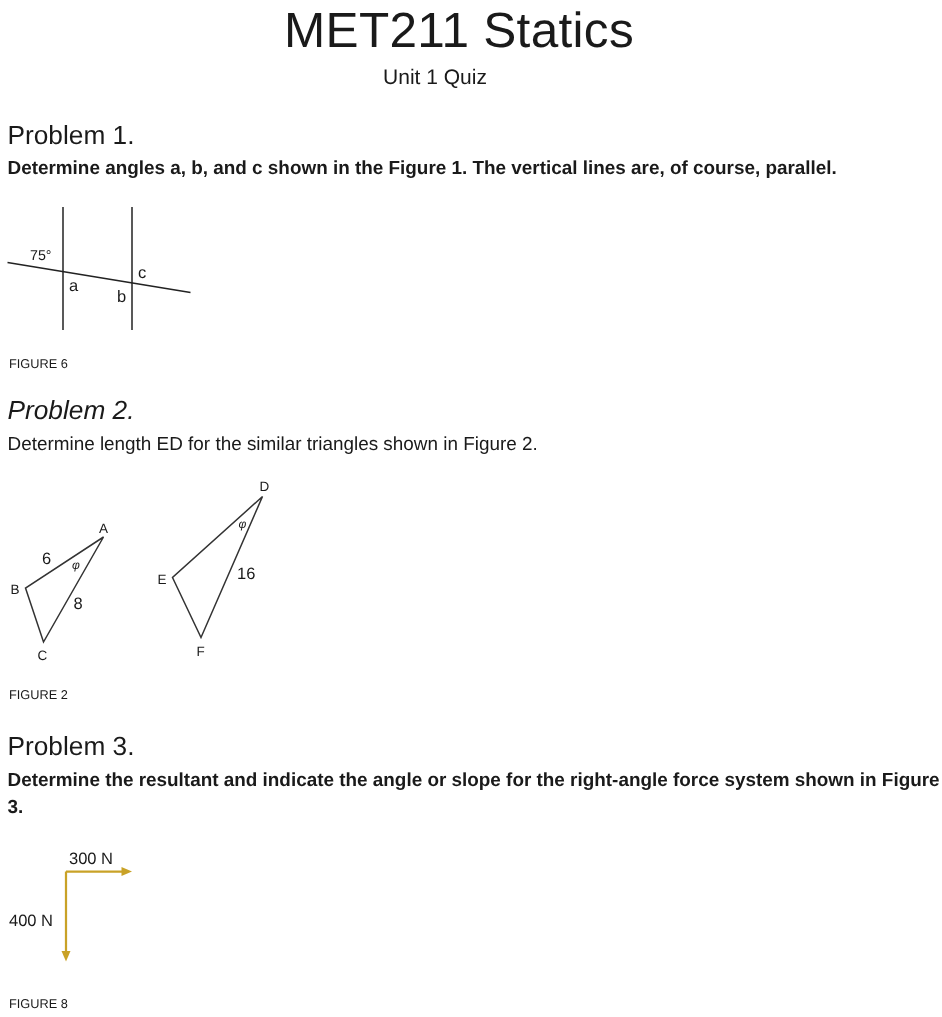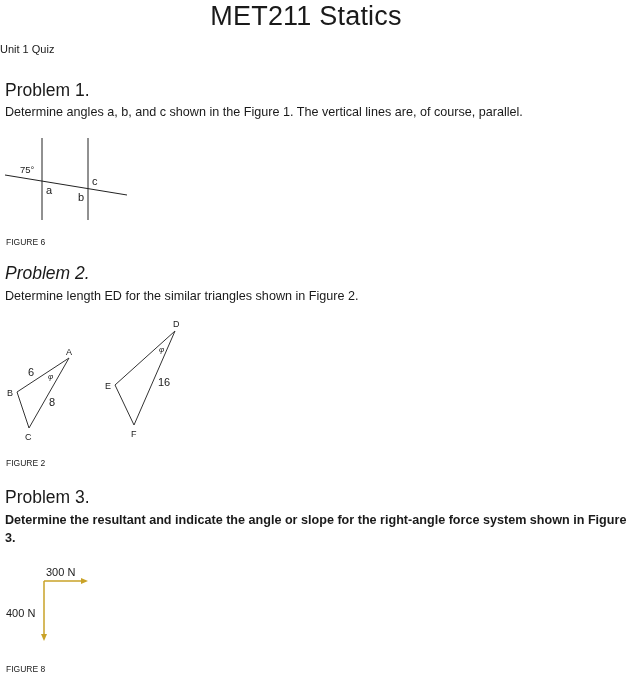--- a/index.html
+++ b/index.html
@@ -1,36 +1,36 @@
 <!DOCTYPE html>
 <html><head>
   <meta charset="utf-8">
   <style>
     html, body { margin: 0; padding: 0; background: #ffffff; }
     body {
       width: 628px; height: 678px; position: relative; overflow: hidden;
       font-family: "Liberation Sans", "DejaVu Sans", sans-serif; color: #1a1a1a;
     }
     .abs { position: absolute; }
-    .title { left: 0; width: 612px; top: 1px; text-align: center; font-size: 27px; letter-spacing: 0.2px; }
-    .subtitle { left: 0; width: 580px; top: 43px; font-size: 11px; }
+    .title { left: 0; width: 612px; top: 1px; text-align: center; font-size: 33px; letter-spacing: 0.2px; }
+    .subtitle { left: 0; width: 580px; top: 43px; text-align: center; font-size: 14px; }
     .heading { left: 5px; font-size: 17.5px; }
     .para { left: 5px; font-size: 12.6px; line-height: 18px; width: 622px; }
     .caption { left: 6px; font-size: 8.5px; letter-spacing: 0; }
     svg { position: absolute; left: 0; top: 0; overflow: visible; }
     svg text { font-family: "Liberation Sans", "DejaVu Sans", sans-serif; fill: #1a1a1a; }
   </style>
 </head>
 <body>
 
 <div class="abs title">MET211 Statics</div>
 <div class="abs subtitle">Unit 1 Quiz</div>
 
 <div class="abs heading" style="top:80px;">Problem 1.</div>
-<div class="abs para" style="top:103px;">Determine angles a, b, and c shown in the Figure 1. The vertical lines are, of course, parallel.</div>
+<div class="abs para" style="top:103px;font-weight:bold;">Determine angles a, b, and c shown in the Figure 1. The vertical lines are, of course, parallel.</div>
 
 <svg width="628" height="678">
 
   <g>
     <line x1="42" y1="138" x2="42" y2="220" stroke="#222" stroke-width="1"></line>
     <line x1="88" y1="138" x2="88" y2="220" stroke="#222" stroke-width="1"></line>
     <line x1="5" y1="175" x2="127" y2="195" stroke="#222" stroke-width="1"></line>
     <text x="20" y="173" font-size="9.5">75°</text>
     <text x="46" y="194" font-size="11">a</text>
     <text x="78" y="201" font-size="11">b</text>

